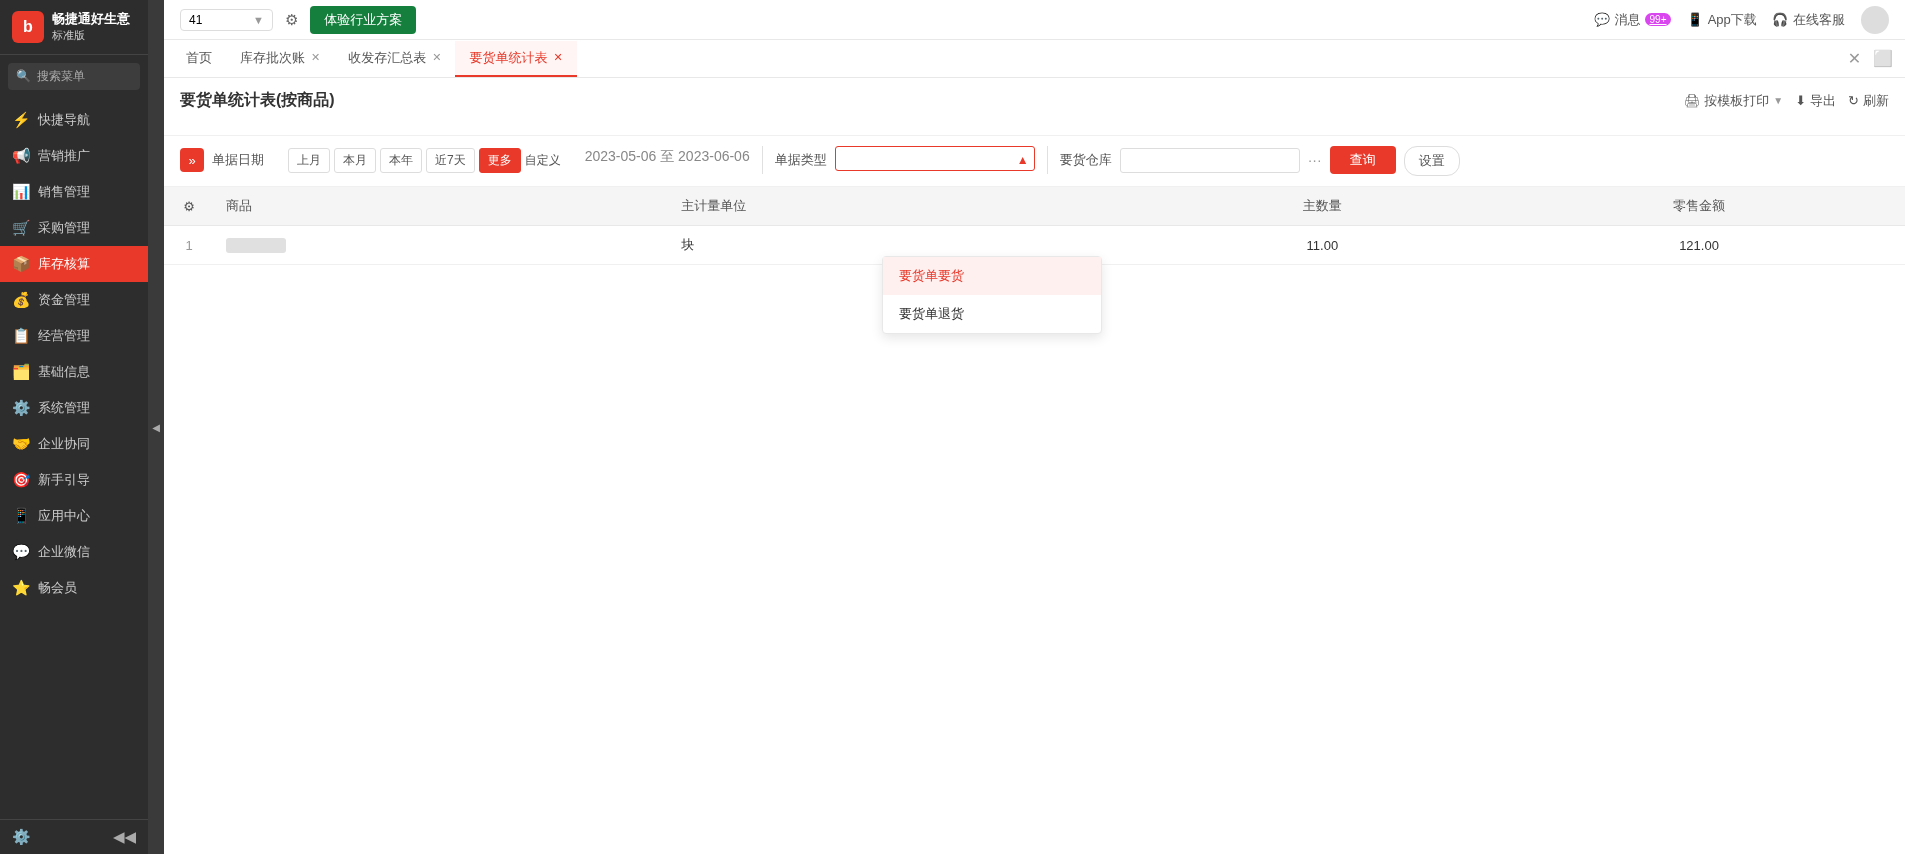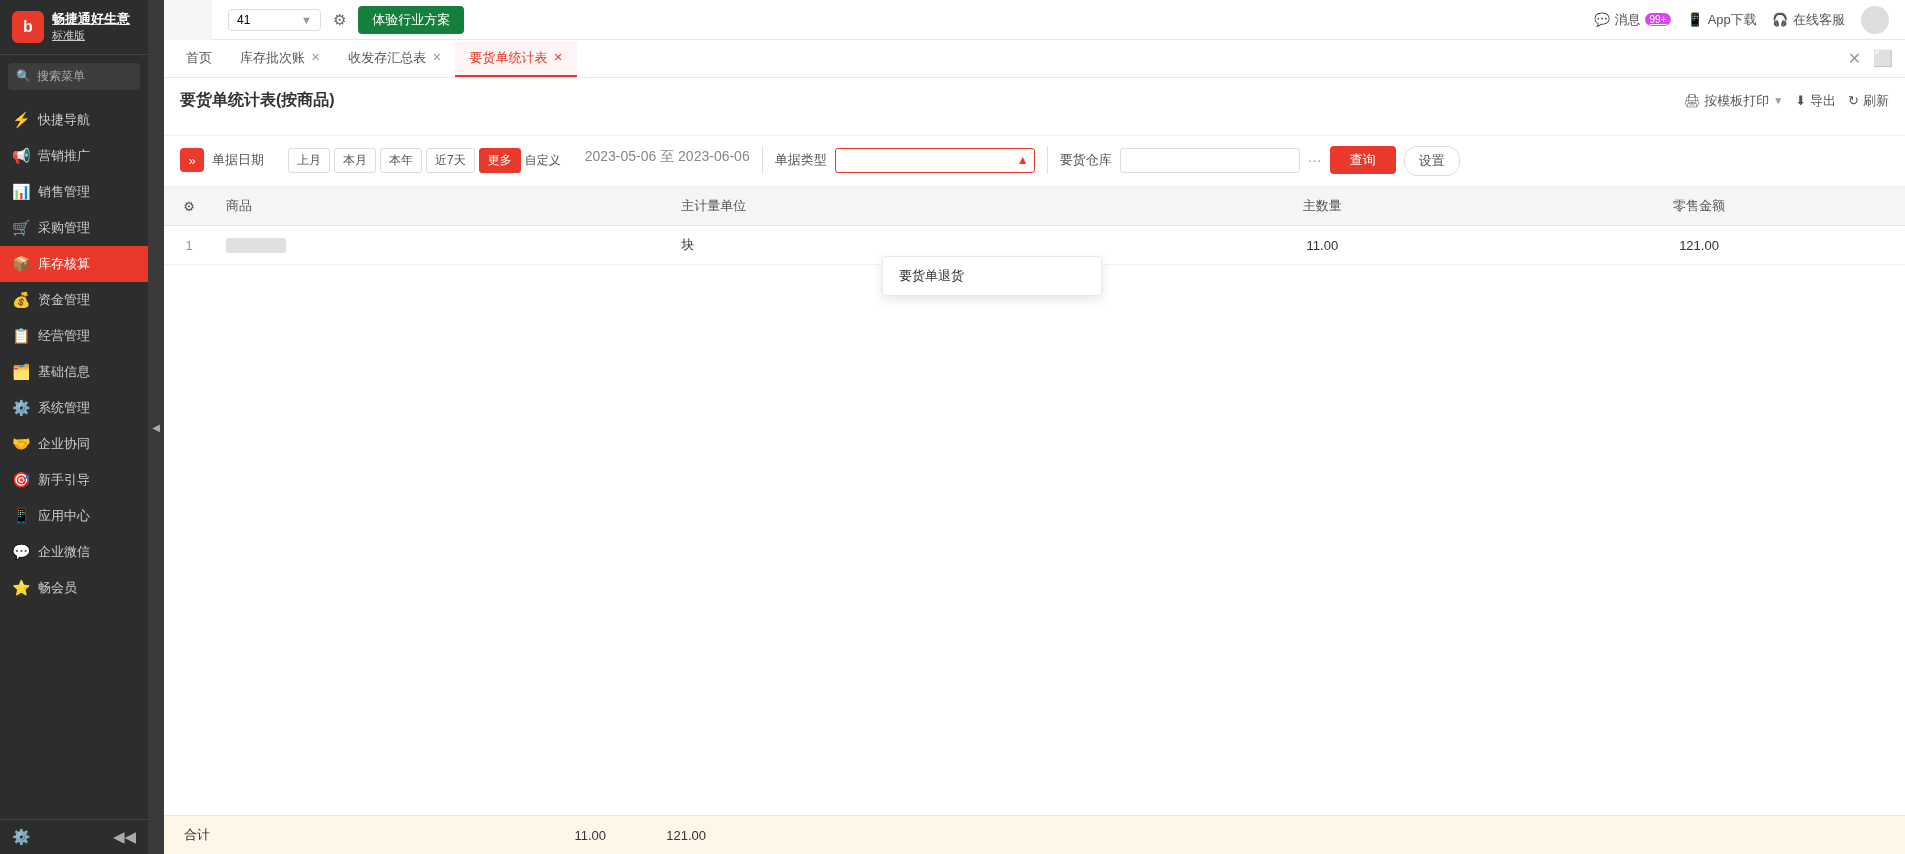--- a/index.html
+++ b/index.html
@@ -27,21 +27,21 @@
       height: 32px;
       background: #e8392a;
       border-radius: 6px;
       display: flex;
       align-items: center;
       justify-content: center;
       color: white;
       font-weight: bold;
       font-size: 16px;
     }
-    .logo-text { font-size: 11px; color: #ccc; line-height: 1.4; text-decoration: underline; }
+    .logo-text { font-size: 11px; color: #ccc; line-height: 1.4; }
     .logo-text .main { color: #fff; font-size: 13px; font-weight: bold; }
     .sidebar-search {
       display: flex;
       align-items: center;
       margin: 8px;
       background: #3d3d3d;
       border-radius: 4px;
       padding: 5px 8px;
       gap: 6px;
       cursor: pointer;
@@ -92,21 +92,20 @@
     
     .top-bar {
       background: #fff;
       height: 40px;
       display: flex;
       align-items: center;
       padding: 13px 16px;
       border-bottom: 1px solid #e8e8e8;
       justify-content: space-between;
       flex-shrink: 0;
-      margin-left: 48px;
     }
     .top-bar-left {
       display: flex;
       align-items: center;
       gap: 12px;
     }
     .top-bar-input {
       display: flex;
       align-items: center;
       border: 1px solid #ddd;
@@ -307,21 +306,20 @@
       margin-top: 2px;
     }
     .filter-divider {
       width: 1px;
       height: 28px;
       background: #e0e0e0;
       margin: 0 4px;
     }
     .filter-type-group {
       display: flex;
-      align-items: center;
       gap: 8px;
     }
     .filter-select {
       position: relative;
       display: inline-block;
     }
     .filter-select-input {
       border: 1px solid #e8392a;
       border-radius: 3px;
       padding: 4px 28px 4px 8px;
@@ -650,20 +648,21 @@
         <span class="filter-label">要货仓库</span>
         <input type="text" class="warehouse-input" style="">
         <span class="warehouse-more">···</span>
       </div>
 
       <button class="query-btn">查询</button>
       <button class="settings-btn-outline">设置</button>
     </div>
 
     <div class="dropdown-overlay">
+      <div class="dropdown-item selected">要货单要货</div>
       <div class="dropdown-item">要货单退货</div>
     </div>
 
     <div class="table-container">
       <table>
         <thead>
           <tr>
             <th class="center" style="width:50px;">⚙</th>
             <th>商品</th>
             <th>主计量单位</th>
@@ -678,25 +677,15 @@
               <span class="text-blur">██████</span>
             </td>
             <td>块</td>
             <td class="center">11.00</td>
             <td class="center">121.00</td>
           </tr>
         </tbody>
       </table>
     </div>
 
-    <div style="position:absolute; bottom:0; left:0; right:0;">
-      <div class="table-footer">
-        <div class="footer-label">
-          <span>合计</span>
-        </div>
-        <div style="width:100px; text-align:center;"></div>
-        <div class="footer-val">11.00</div>
-        <div class="footer-val">121.00</div>
-      </div>
-    </div>
 
   </div>
 </div>
 
 </body></html>

